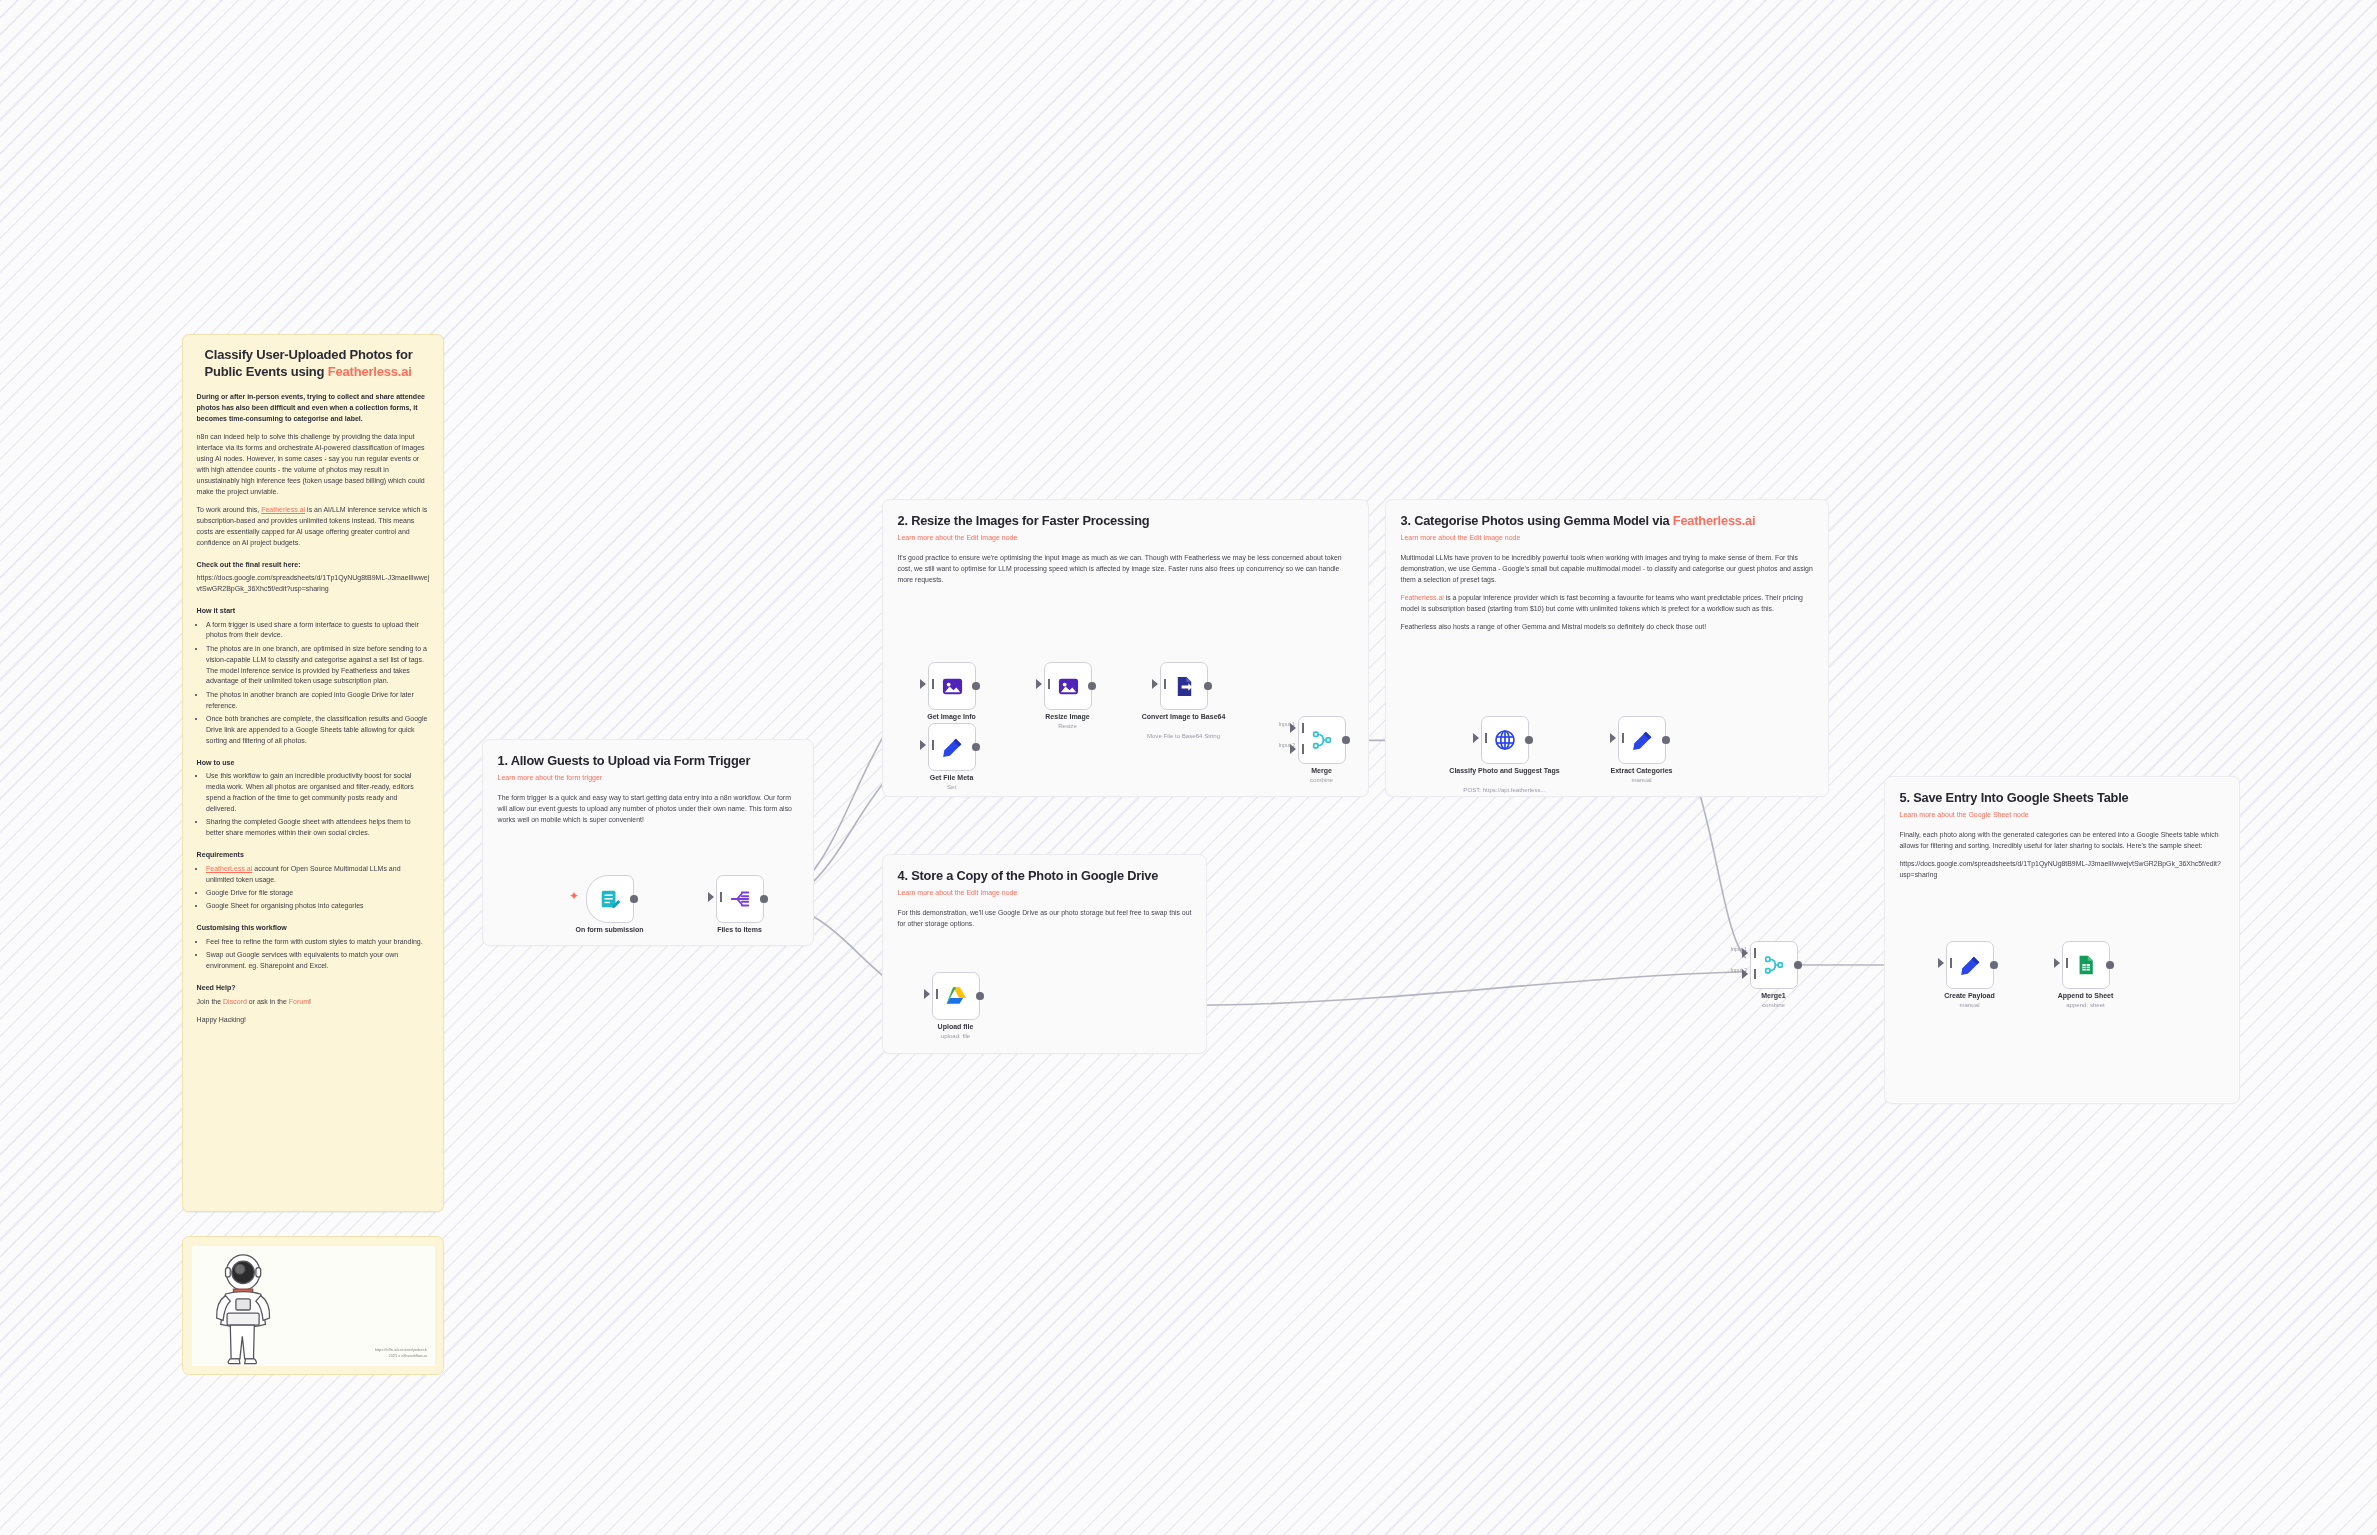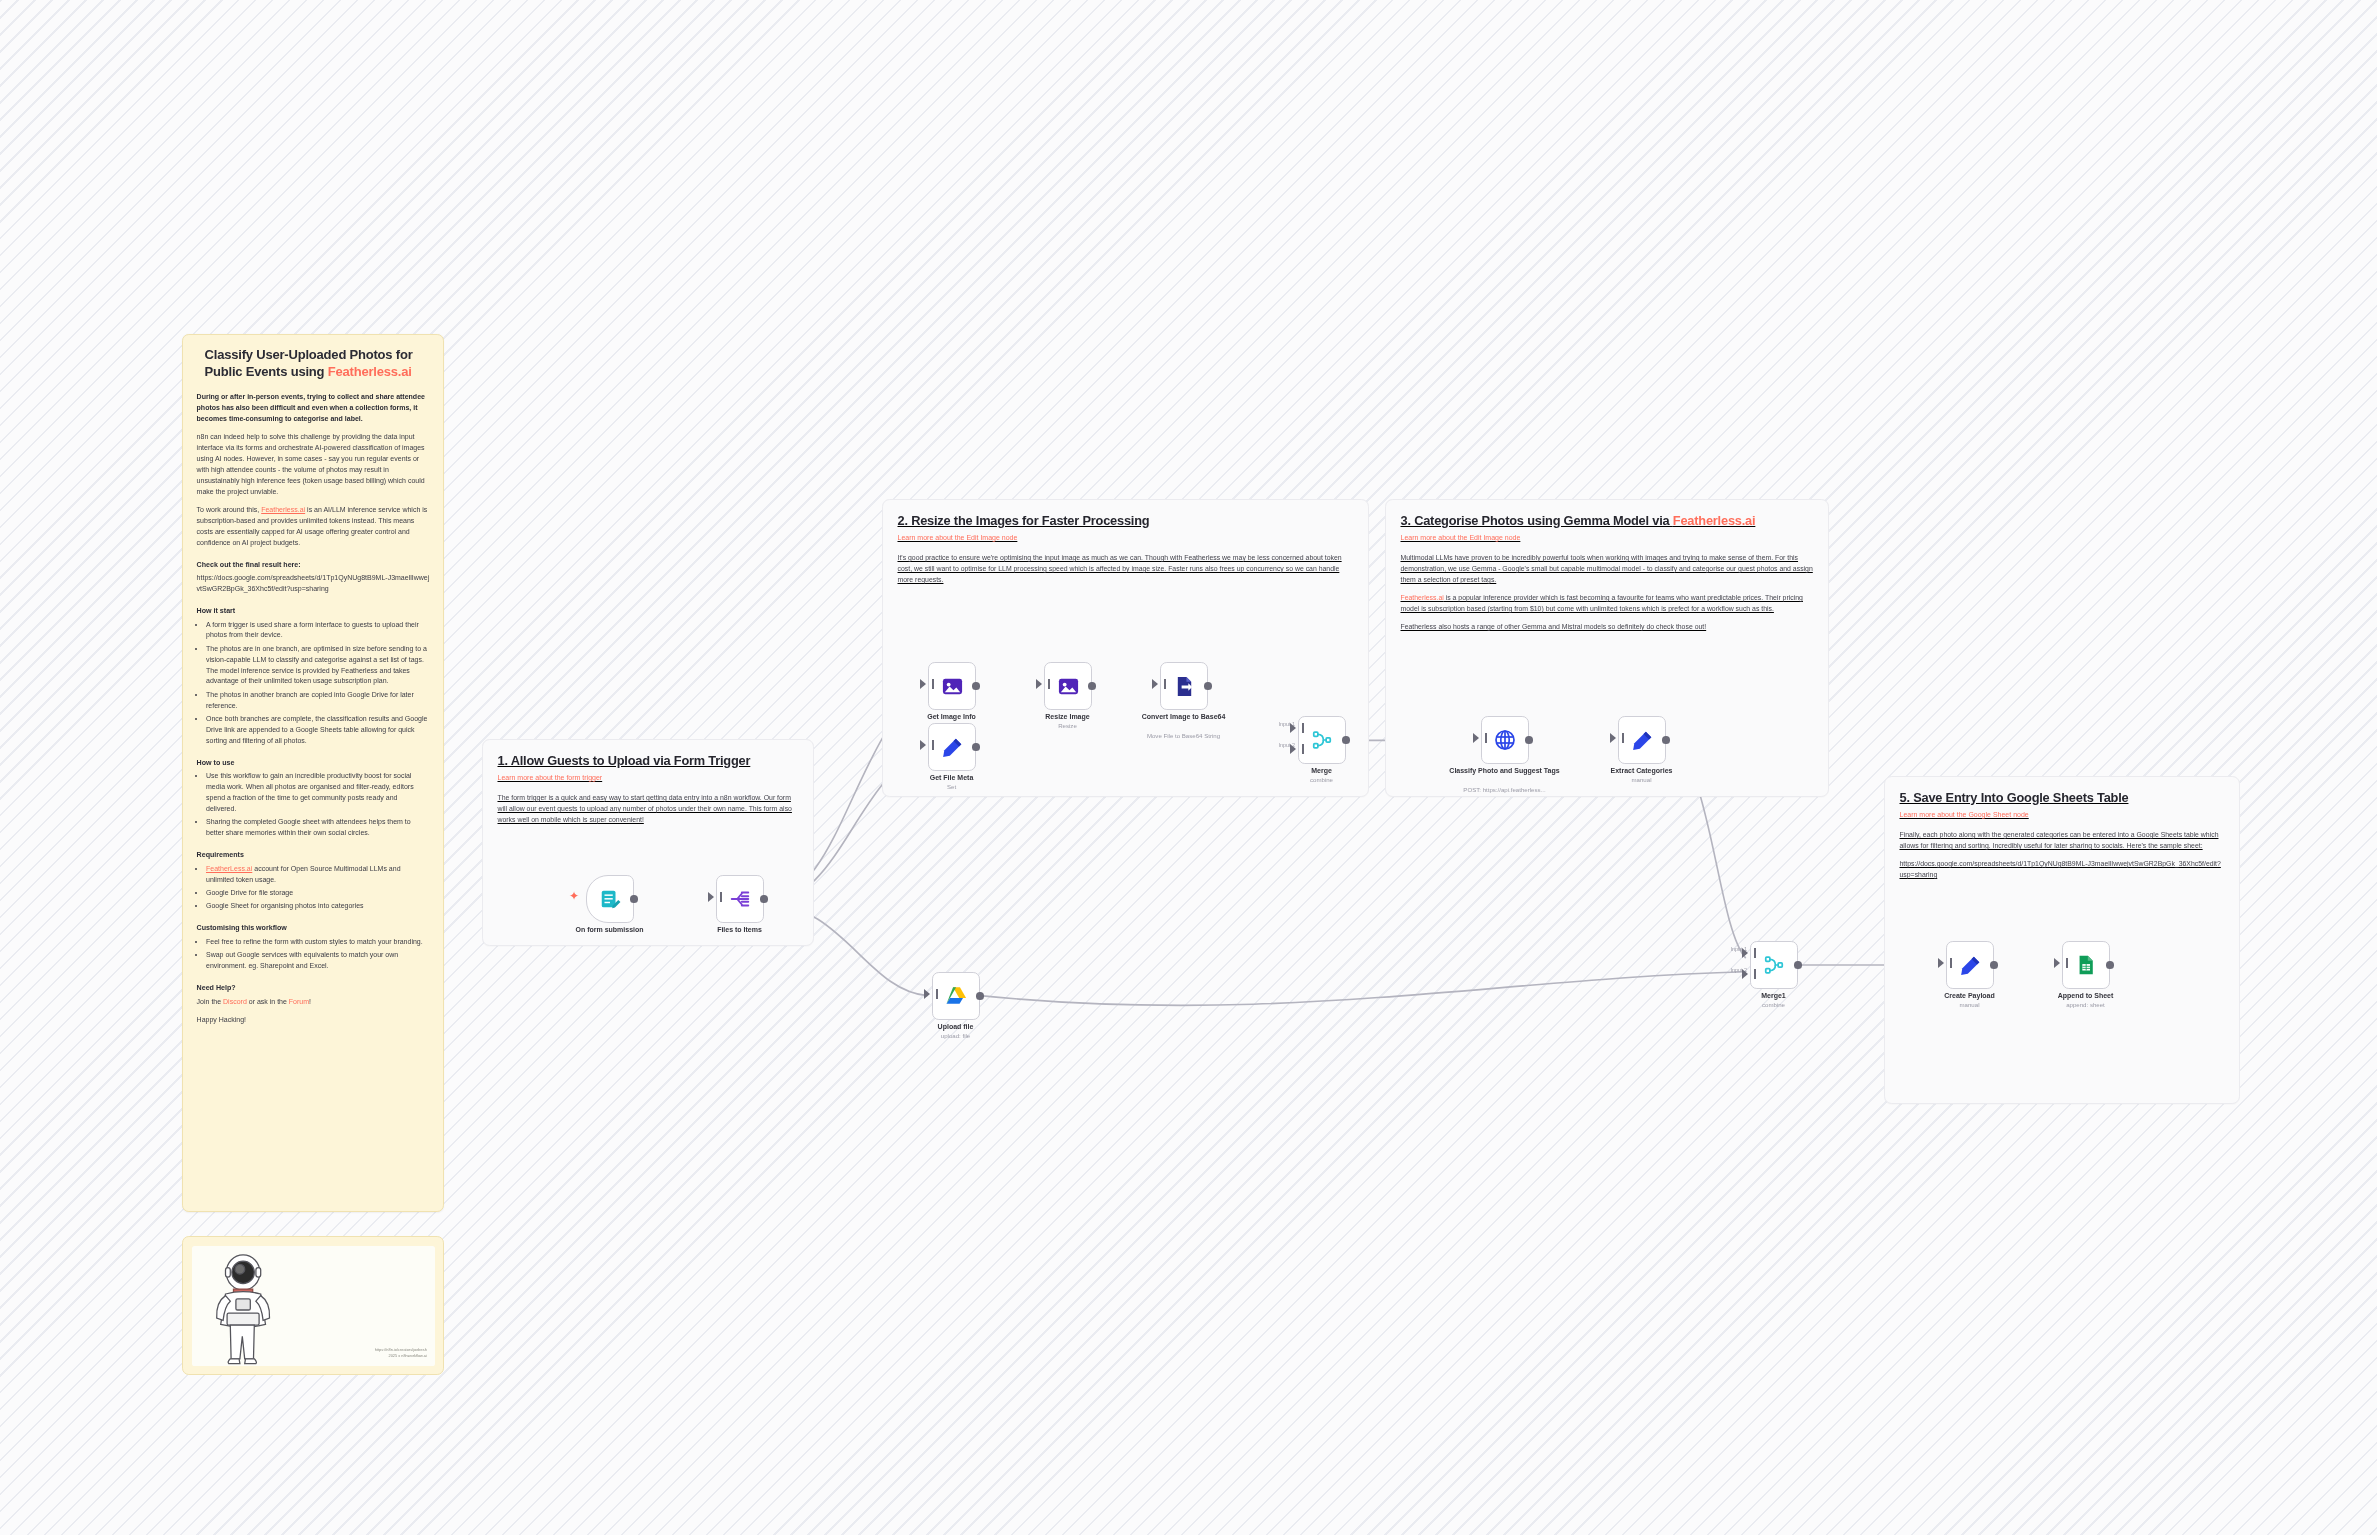--- a/index.html
+++ b/index.html
@@ -41,21 +41,21 @@
 
   
   .note{
     position:absolute;
     background:#fafafb;
     border:0.9px solid #ebebef;
     border-radius:7.7px;
     box-sizing:border-box;
     box-shadow:0 0.9px 0.9px rgba(0,0,0,.02);
   }
-  .note-inner{padding:12.8px 14.5px;text-decoration:underline;}
+  .note-inner{padding:12.8px 14.5px;}
   .note h2{
     font-size:12.8px;line-height:1.25;margin:0 0 4.3px 0;color:#26262e;
     font-weight:700;letter-spacing:-0.2px;
   }
   .note .sub{font-size:7px;color:#ff6d5a;margin:0 0 9.4px 0;line-height:1.4;}
   .note p{font-size:6.9px;line-height:1.6;margin:0 0 6.8px 0;color:#43434c;}
 
   
   .node{position:absolute;width:48px;height:48px;}
   .node .box{
@@ -238,20 +238,27 @@
       <h2>
         <span>3. Categorise Photos using Gemma Model via </span><span class="accent">Featherless.ai</span>
       </h2>
       <p class="sub">Learn more about the Edit Image node</p>
       <p>Multimodal LLMs have proven to be incredibly powerful tools when working with images and trying to make sense of them. For this demonstration, we use Gemma - Google's small but capable multimodal model - to classify and categorise our guest photos and assign them a selection of preset tags.</p>
       <p><span class="accent">Featherless.ai</span><span> is a popular inference provider which is fast becoming a favourite for teams who want predictable prices. Their pricing model is subscription based (starting from $10) but come with unlimited tokens which is prefect for a workflow such as this.</span></p>
       <p>Featherless also hosts a range of other Gemma and Mistral models so definitely do check those out!</p>
     </div>
   </div>
 
+  <div class="note" style="left:882px;top:854px;width:325px;height:200px;">
+    <div class="note-inner">
+      <h2>4. Store a Copy of the Photo in Google Drive</h2>
+      <p class="sub">Learn more about the Edit Image node</p>
+      <p>For this demonstration, we'll use Google Drive as our photo storage but feel free to swap this out for other storage options.</p>
+    </div>
+  </div>
 
   <div class="note" style="left:1884px;top:776px;width:356px;height:328px;">
     <div class="note-inner">
       <h2>5. Save Entry Into Google Sheets Table</h2>
       <p class="sub">Learn more about the Google Sheet node</p>
       <p>Finally, each photo along with the generated categories can be entered into a Google Sheets table which allows for filtering and sorting. Incredibly useful for later sharing to socials. Here's the sample sheet:</p>
       <p class="link">https://docs.google.com/spreadsheets/d/1Tp1QyNUg8tB9ML-J3maellIwwejvtSwGR2BpGk_36Xhc5f/edit?usp=sharing</p>
     </div>
   </div>
 

